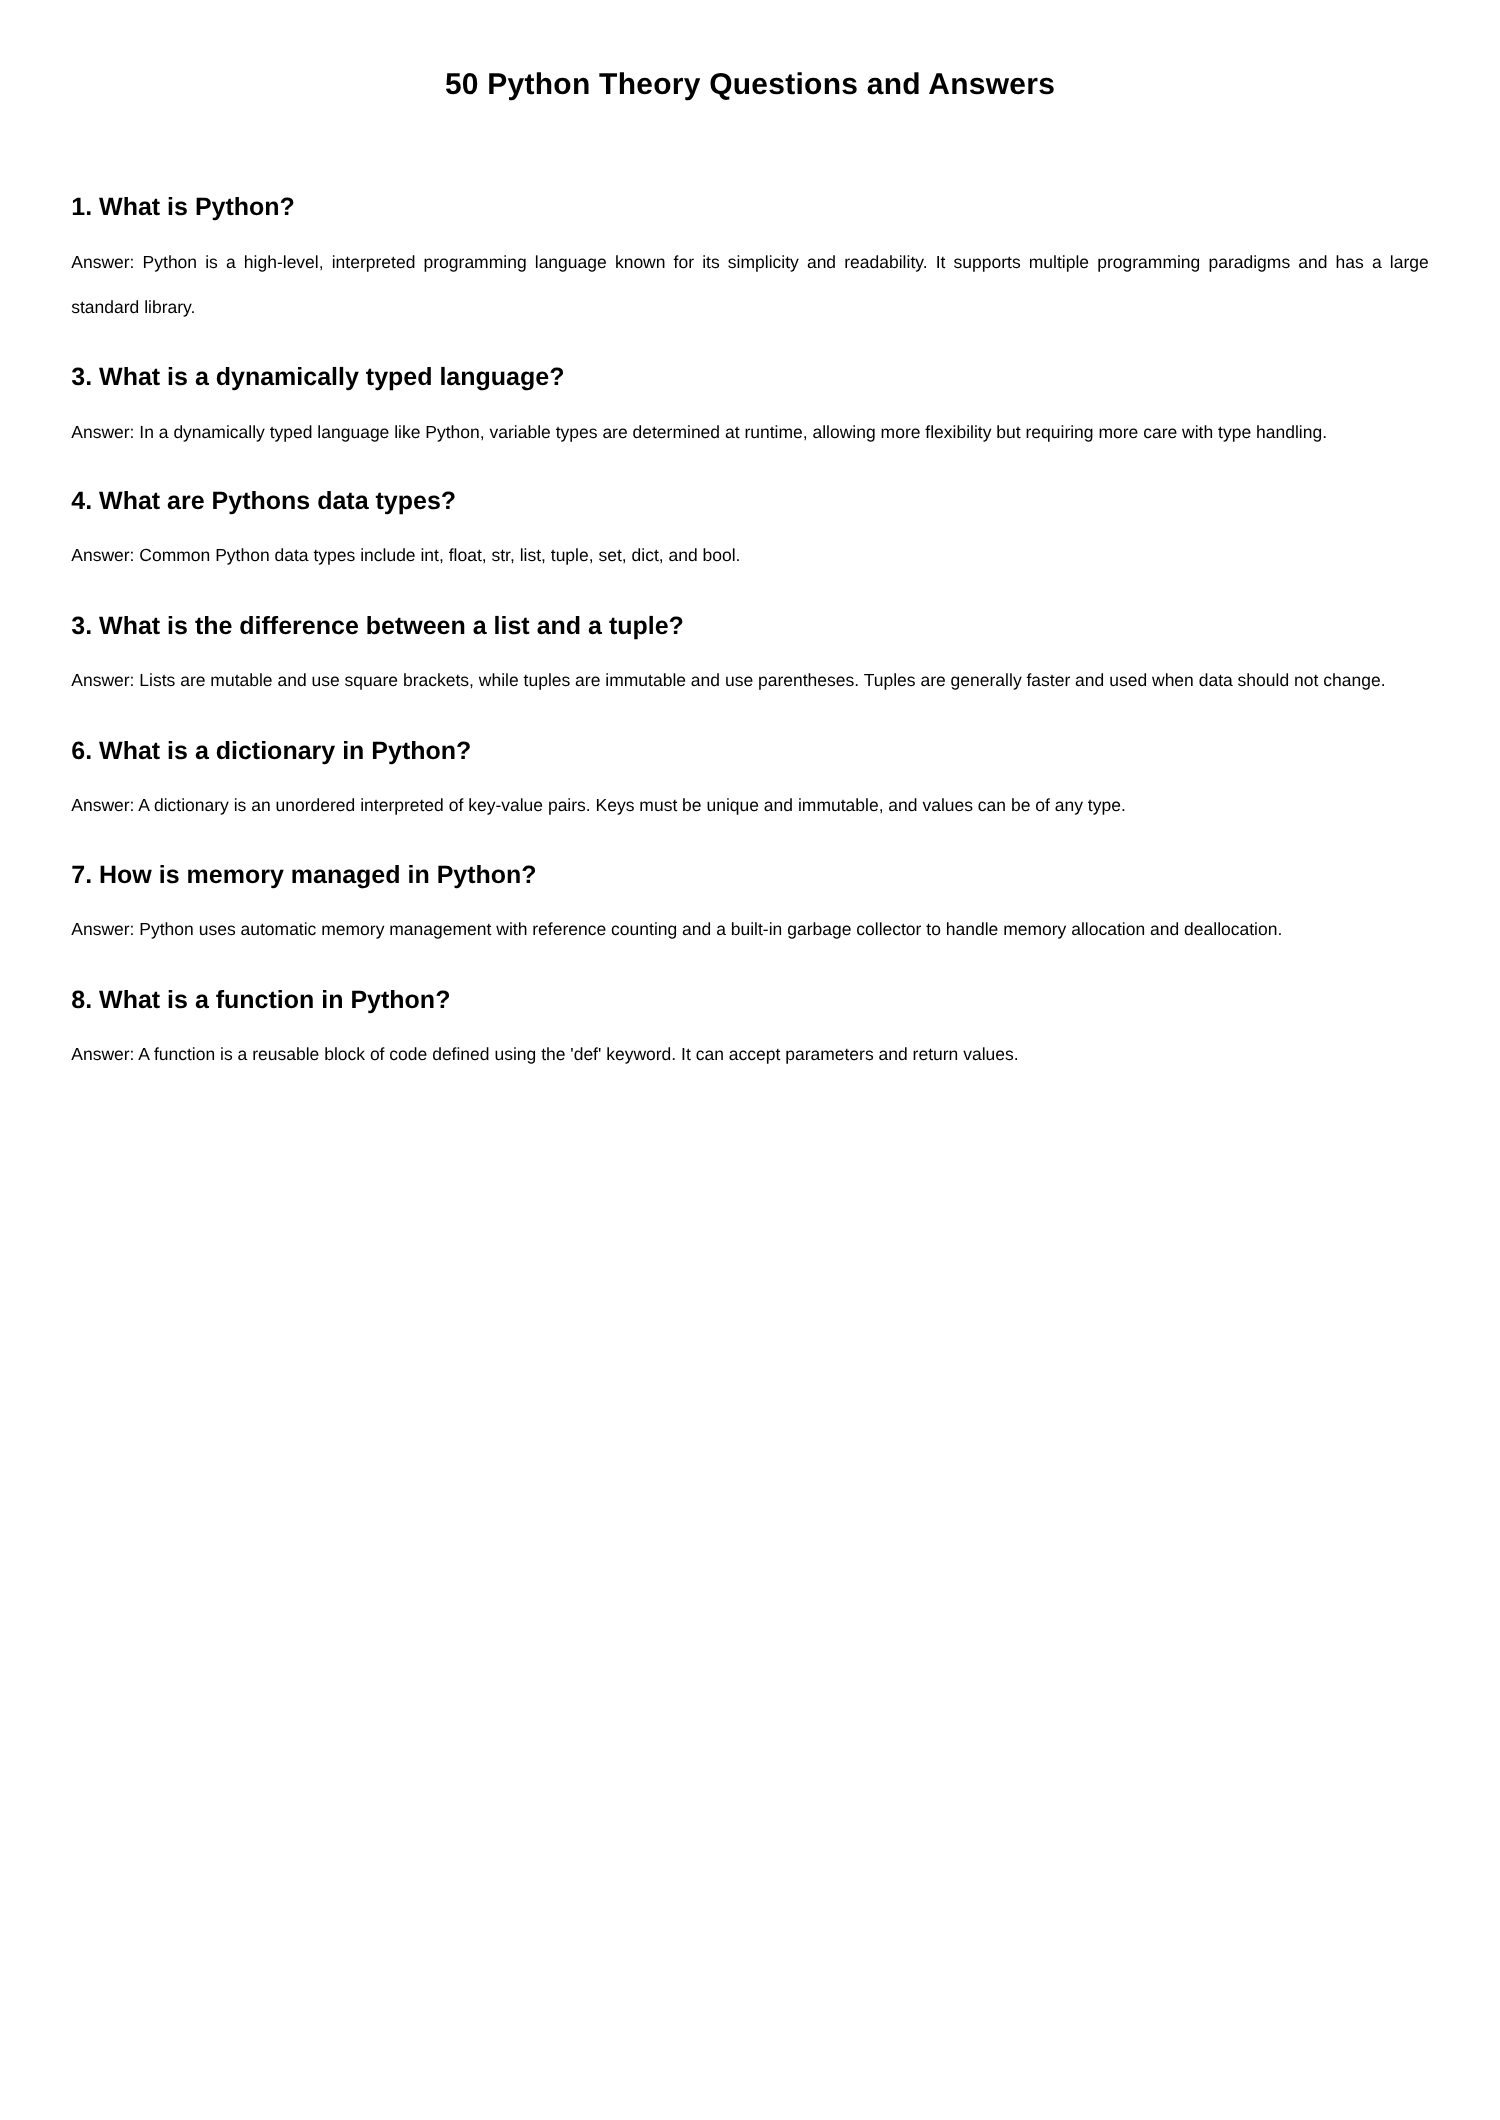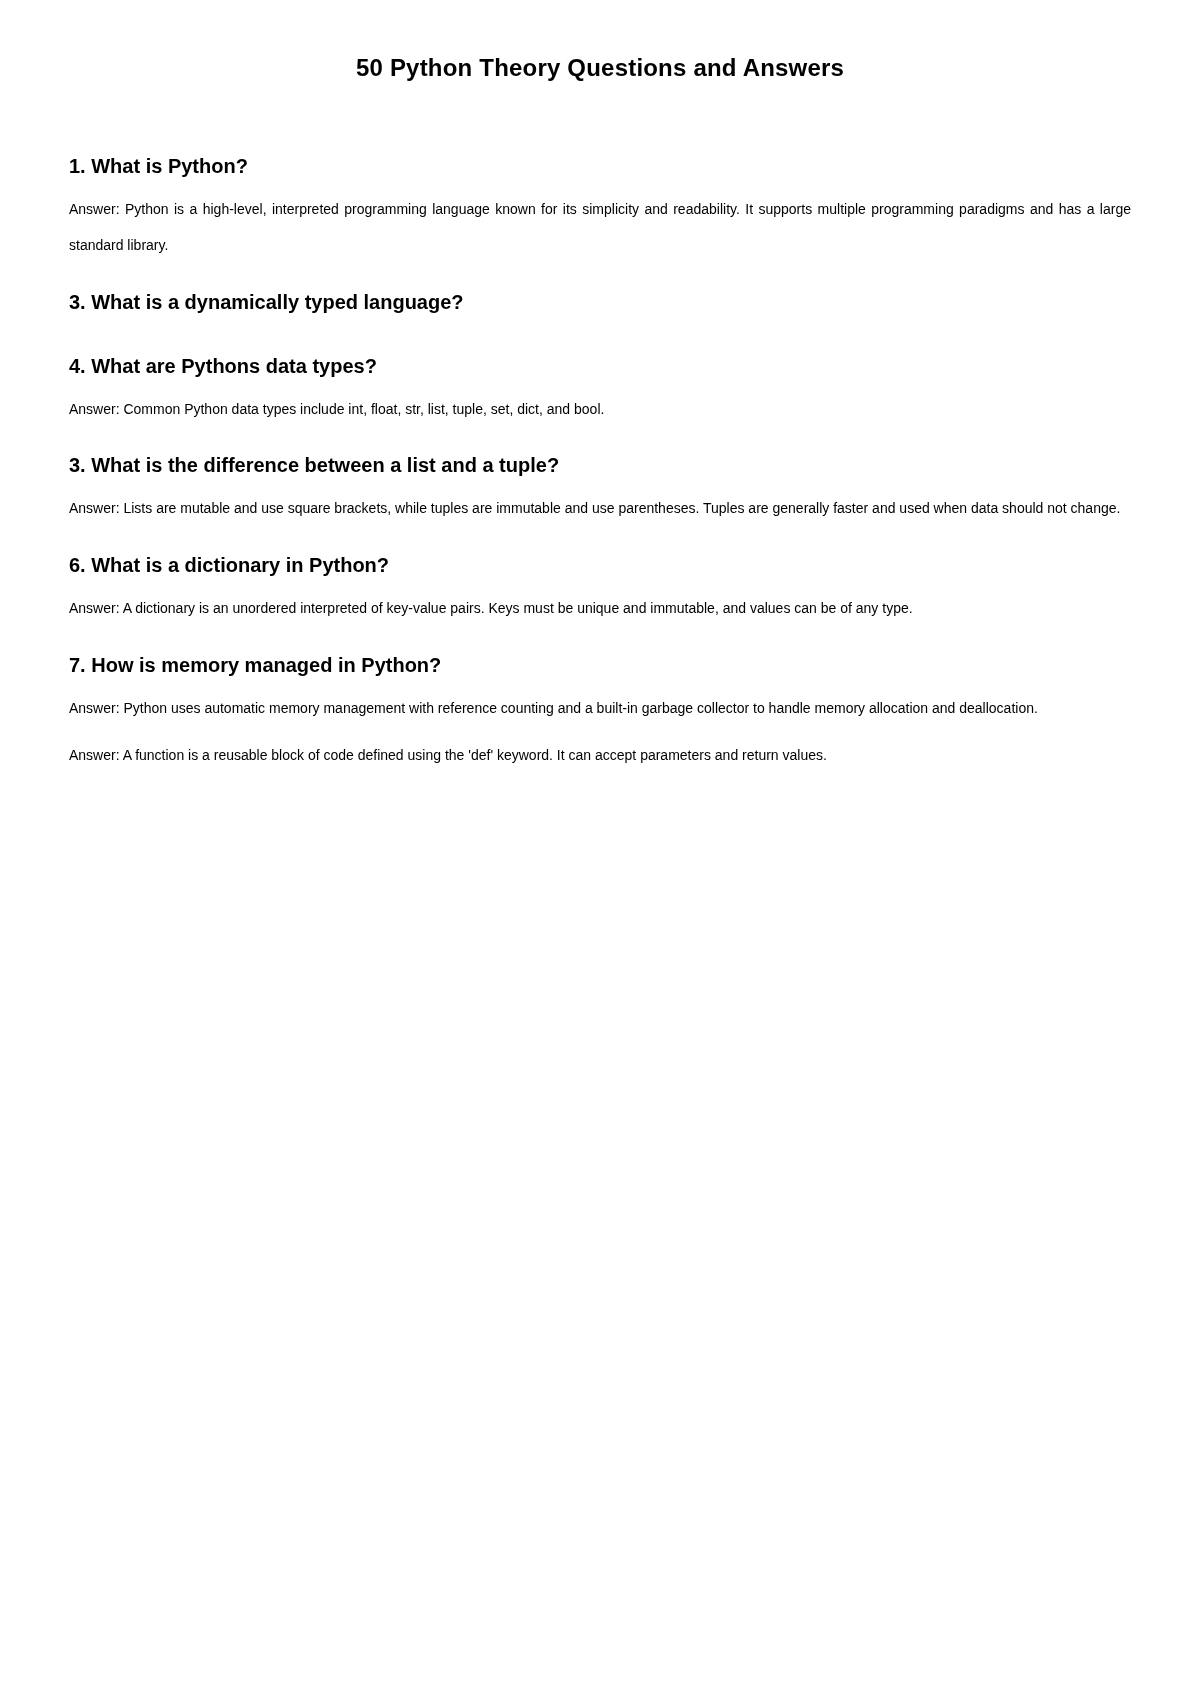--- a/index.html
+++ b/index.html
@@ -19,21 +19,21 @@
   }
   .doc-title {
     font-size: 24px;
     font-weight: bold;
     text-align: center;
     margin: 0 0 58px 0;
     line-height: 1.3;
     letter-spacing: 0.2px;
   }
   .qa-item {
-    margin: 12px;
+    margin: 0;
   }
   .q {
     font-size: 20px;
     font-weight: bold;
     line-height: 2.55;
     margin: 13px 0 0 0;
     text-align: left;
   }
   .a {
     font-size: 14px;
@@ -52,20 +52,21 @@
   <h1 class="doc-title">50 Python Theory Questions and Answers</h1>
 
   <section class="qa-item">
     <h2 class="q">1. What is Python?</h2>
     <p class="a">Answer: Python is a high-level, interpreted programming language known for its simplicity and readability. It supports multiple programming paradigms and has a large standard library.</p>
   </section>
 
 
   <section class="qa-item">
     <h2 class="q">3. What is a dynamically typed language?</h2>
+    <p class="a">Answer: In a dynamically typed language like Python, variable types are determined at runtime, allowing more flexibility but requiring more care with type handling.</p>
   </section>
 
   <section class="qa-item">
     <h2 class="q">4. What are Pythons data types?</h2>
     <p class="a">Answer: Common Python data types include int, float, str, list, tuple, set, dict, and bool.</p>
   </section>
 
   <section class="qa-item">
     <h2 class="q">3. What is the difference between a list and a tuple?</h2>
     <p class="a">Answer: Lists are mutable and use square brackets, while tuples are immutable and use parentheses. Tuples are generally faster and used when data should not change.</p>
@@ -75,16 +76,17 @@
     <h2 class="q">6. What is a dictionary in Python?</h2>
     <p class="a">Answer: A dictionary is an unordered interpreted of key-value pairs. Keys must be unique and immutable, and values can be of any type.</p>
   </section>
 
   <section class="qa-item">
     <h2 class="q">7. How is memory managed in Python?</h2>
     <p class="a">Answer: Python uses automatic memory management with reference counting and a built-in garbage collector to handle memory allocation and deallocation.</p>
   </section>
 
   <section class="qa-item">
+    <h2 class="q">8. What is a function in Python?</h2>
     <p class="a">Answer: A function is a reusable block of code defined using the 'def' keyword. It can accept parameters and return values.</p>
   </section>
 
 </div>
 
 </body></html>

